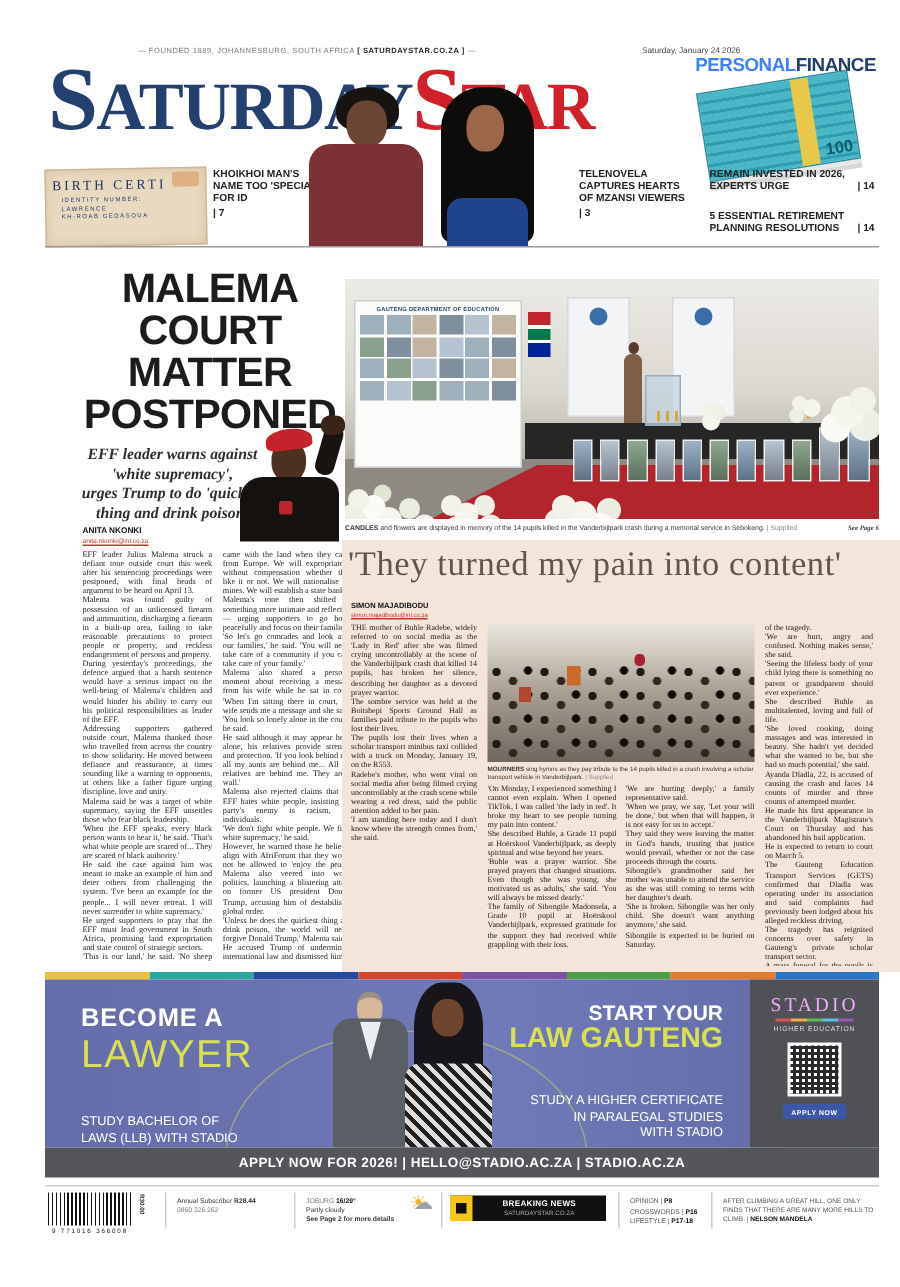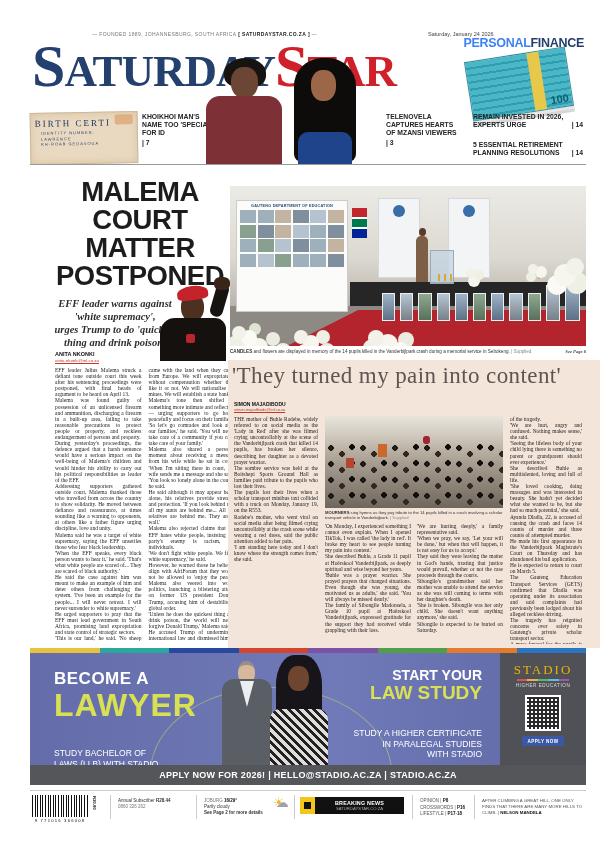--- a/index.html
+++ b/index.html
@@ -121,35 +121,35 @@
   .ps-midtext{margin-top:3px;height:113px;column-count:2;column-gap:6px;}
   .ps-col4{position:absolute;left:282px;top:56px;width:72px;height:228px;}
   
   .ad-strip{left:30px;top:648px;width:556px;height:5px;display:flex;}
   .ad-strip i{flex:1;}
   .ad{left:30px;top:653px;width:556px;height:112px;overflow:hidden;
       background:linear-gradient(90deg,#646da9,#707ab8 55%,#5f68a5);}
   .ad-curve{position:absolute;left:120px;top:34px;width:240px;height:170px;border:1px solid rgba(217,224,82,.45);border-radius:50%;}
   .ad-left{position:absolute;left:24px;top:16px;}
   .ad-become{color:#fff;font-size:17px;font-weight:bold;letter-spacing:.5px;}
-  .ad-lawyer{color:#d9e052;font-size:32px;font-weight:bold;letter-spacing:1px;margin-top:-2px;}
+  .ad-lawyer{color:#d9e052;font-size:26px;font-weight:normal;letter-spacing:1px;margin-top:-2px;}
   .ad-study{color:#fff;font-size:8.5px;line-height:10.5px;margin-top:24px;white-space:pre-line;}
   .adp{position:absolute;}
   .adp-man-head{left:208px;top:8px;width:17px;height:19px;background:#d8b89a;border-radius:45%;border-top:4px solid #9a8f85;}
   .adp-man-body{left:192px;top:26px;width:50px;height:86px;background:#5a5f66;border-radius:12px 12px 0 0;}
   .adp-man-shirt{left:210px;top:28px;width:14px;height:26px;background:#eceff1;clip-path:polygon(0 0,100% 0,50% 100%);}
   .adp-w-hair{left:246px;top:2px;width:46px;height:74px;background:#17141a;border-radius:40% 40% 28% 28%;}
   .adp-w-face{left:258px;top:13px;width:21px;height:25px;background:#6e4630;border-radius:45%;}
   .adp-w-body{left:240px;top:56px;width:58px;height:56px;border-radius:10px 10px 0 0;
               background:repeating-linear-gradient(45deg,#ddd 0 3px,#23201e 3px 6px);}
   .ad-rightcopy{position:absolute;right:104px;top:14px;text-align:right;}
   .ad-start{color:#fff;font-size:14px;font-weight:bold;}
   .ad-career{color:#d9e052;font-size:19px;font-weight:bold;margin-top:-1px;}
   .ad-panel{position:absolute;right:0;top:0;width:86px;height:100%;background:#505156;}
-  .ad-brand{margin-top:9px;text-align:center;color:#eab308;font-family:"Liberation Serif",serif;font-size:13px;letter-spacing:2px;}
+  .ad-brand{margin-top:9px;text-align:center;color:#f0abfc;font-family:"Liberation Serif",serif;font-size:13px;letter-spacing:2px;}
   .ad-brand-line{width:52px;height:2px;margin:1px auto 2px;
                  background:linear-gradient(90deg,#d9534f 0 20%,#f0ad4e 20% 40%,#5cb85c 40% 60%,#5bc0de 60% 80%,#9b59b6 80% 100%);}
   .ad-brand-sub{text-align:center;color:#ddd;font-size:4.5px;letter-spacing:.6px;}
   .ad-qr{width:32px;height:32px;margin:7px auto 0;background:#fff;padding:2px;}
   .ad-qr i{display:block;width:100%;height:100%;
      background-image:repeating-linear-gradient(0deg,transparent 0 2px,#2a2a2a 2px 4px),
                       repeating-linear-gradient(90deg,#fff 0 2px,#2a2a2a 2px 4px);}
   .ad-apply{width:42px;margin:5px auto 0;background:#3c57a6;color:#fff;font-size:4.6px;font-weight:bold;text-align:center;padding:2.5px 0;letter-spacing:.4px;}
   .ad-bottom{left:30px;top:765px;width:556px;height:20px;background:#55565a;color:#fff;font-weight:bold;
              font-size:9px;text-align:center;line-height:20px;letter-spacing:.3px;}
@@ -385,21 +385,21 @@
 LAWS (LLB) WITH STADIO</div>
     </div>
     <div class="adp adp-man-head"></div>
     <div class="adp adp-man-body"></div>
     <div class="adp adp-man-shirt"></div>
     <div class="adp adp-w-hair"></div>
     <div class="adp adp-w-face"></div>
     <div class="adp adp-w-body"></div>
     <div class="ad-rightcopy">
       <div class="ad-start">START YOUR</div>
-      <div class="ad-career">LAW STUDY</div>
+      <div class="ad-career">LAW GAUTENG</div>
       <div class="ad-study">STUDY A HIGHER CERTIFICATE
 IN PARALEGAL STUDIES
 WITH STADIO</div>
     </div>
     <div class="ad-panel">
       <div class="ad-brand">STADIO</div>
       <div class="ad-brand-line"></div>
       <div class="ad-brand-sub">HIGHER EDUCATION</div>
       <div class="ad-qr">
           <i></i>

